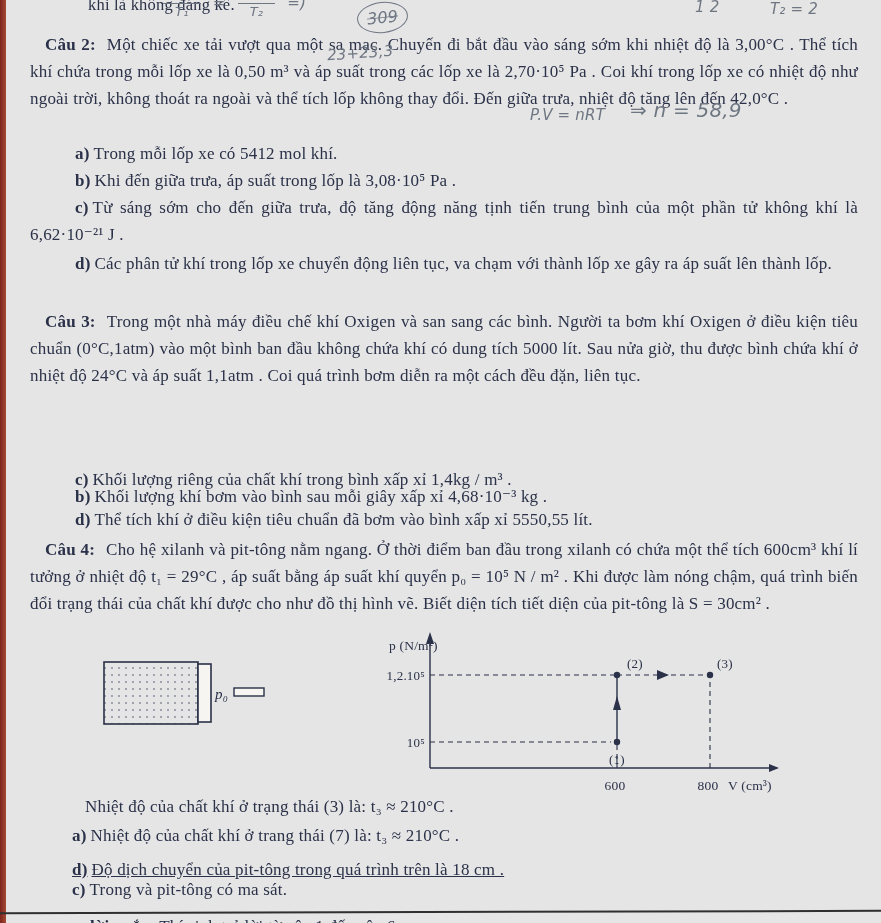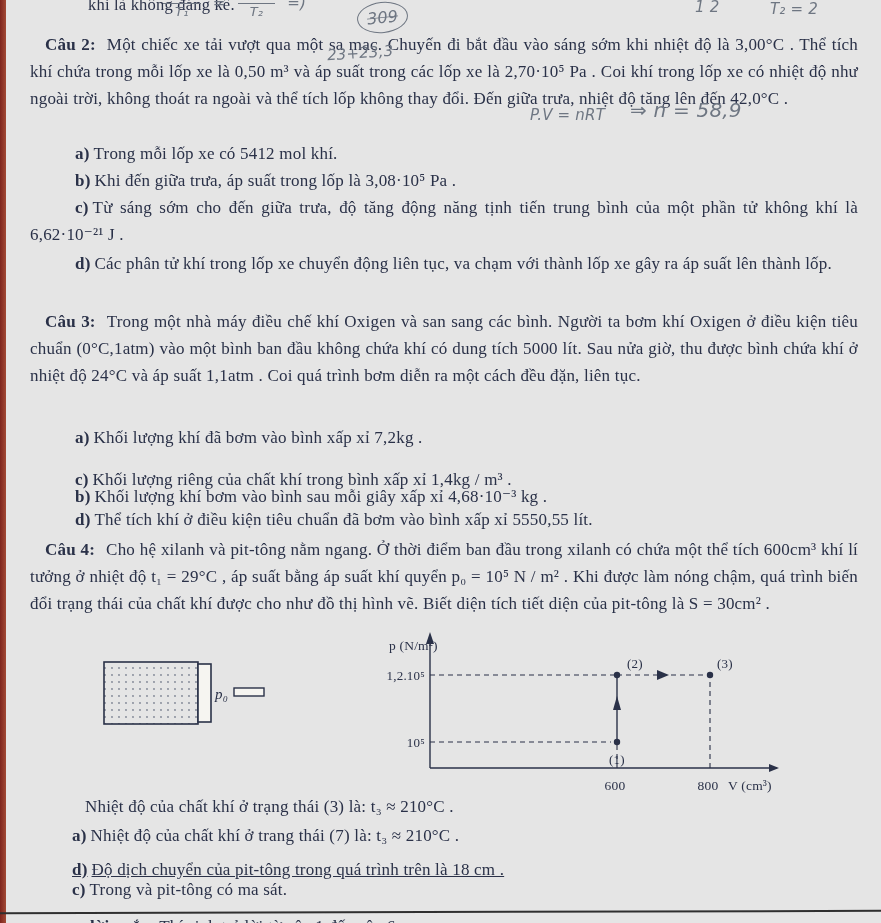--- a/index.html
+++ b/index.html
@@ -79,23 +79,20 @@
   <div class="item" style="top:194px;">
     <span class="ilabel">c)</span><span>Từ sáng sớm cho đến giữa trưa, độ tăng động năng tịnh tiến trung bình của một phần tử không khí là 6,62·10⁻²¹ J .</span>
   </div>
   <div class="item" style="top:250px;">
     <span class="ilabel">d)</span><span>Các phân tử khí trong lốp xe chuyển động liên tục, va chạm với thành lốp xe gây ra áp suất lên thành lốp.</span>
   </div>
 
   <div class="para" style="top:308px;">
     <span class="qlabel">Câu 3:</span><span>Trong một nhà máy điều chế khí Oxigen và san sang các bình. Người ta bơm khí Oxigen ở điều kiện tiêu chuẩn (0°C,1atm) vào một bình ban đầu không chứa khí có dung tích 5000 lít. Sau nửa giờ, thu được bình chứa khí ở nhiệt độ 24°C và áp suất 1,1atm . Coi quá trình bơm diễn ra một cách đều đặn, liên tục.</span>
   </div>
-  <div class="item" style="top:424px;">
-    <span class="ilabel">a)</span><span>Khối lượng khí đã bơm vào bình xấp xỉ 7,2kg .</span>
-  </div>
   <div class="item" style="top:451px;margin-top:32px;">
     <span class="ilabel">b)</span><span>Khối lượng khí bơm vào bình sau mỗi giây xấp xỉ 4,68·10⁻³ kg .</span>
   </div>
   <div class="item" style="top:466px;">
     <span class="ilabel">c)</span><span>Khối lượng riêng của chất khí trong bình xấp xỉ 1,4kg / m³ .</span>
   </div>
   <div class="item" style="top:506px;">
     <span class="ilabel">d)</span><span>Thể tích khí ở điều kiện tiêu chuẩn đã bơm vào bình xấp xỉ 5550,55 lít.</span>
   </div>
 

